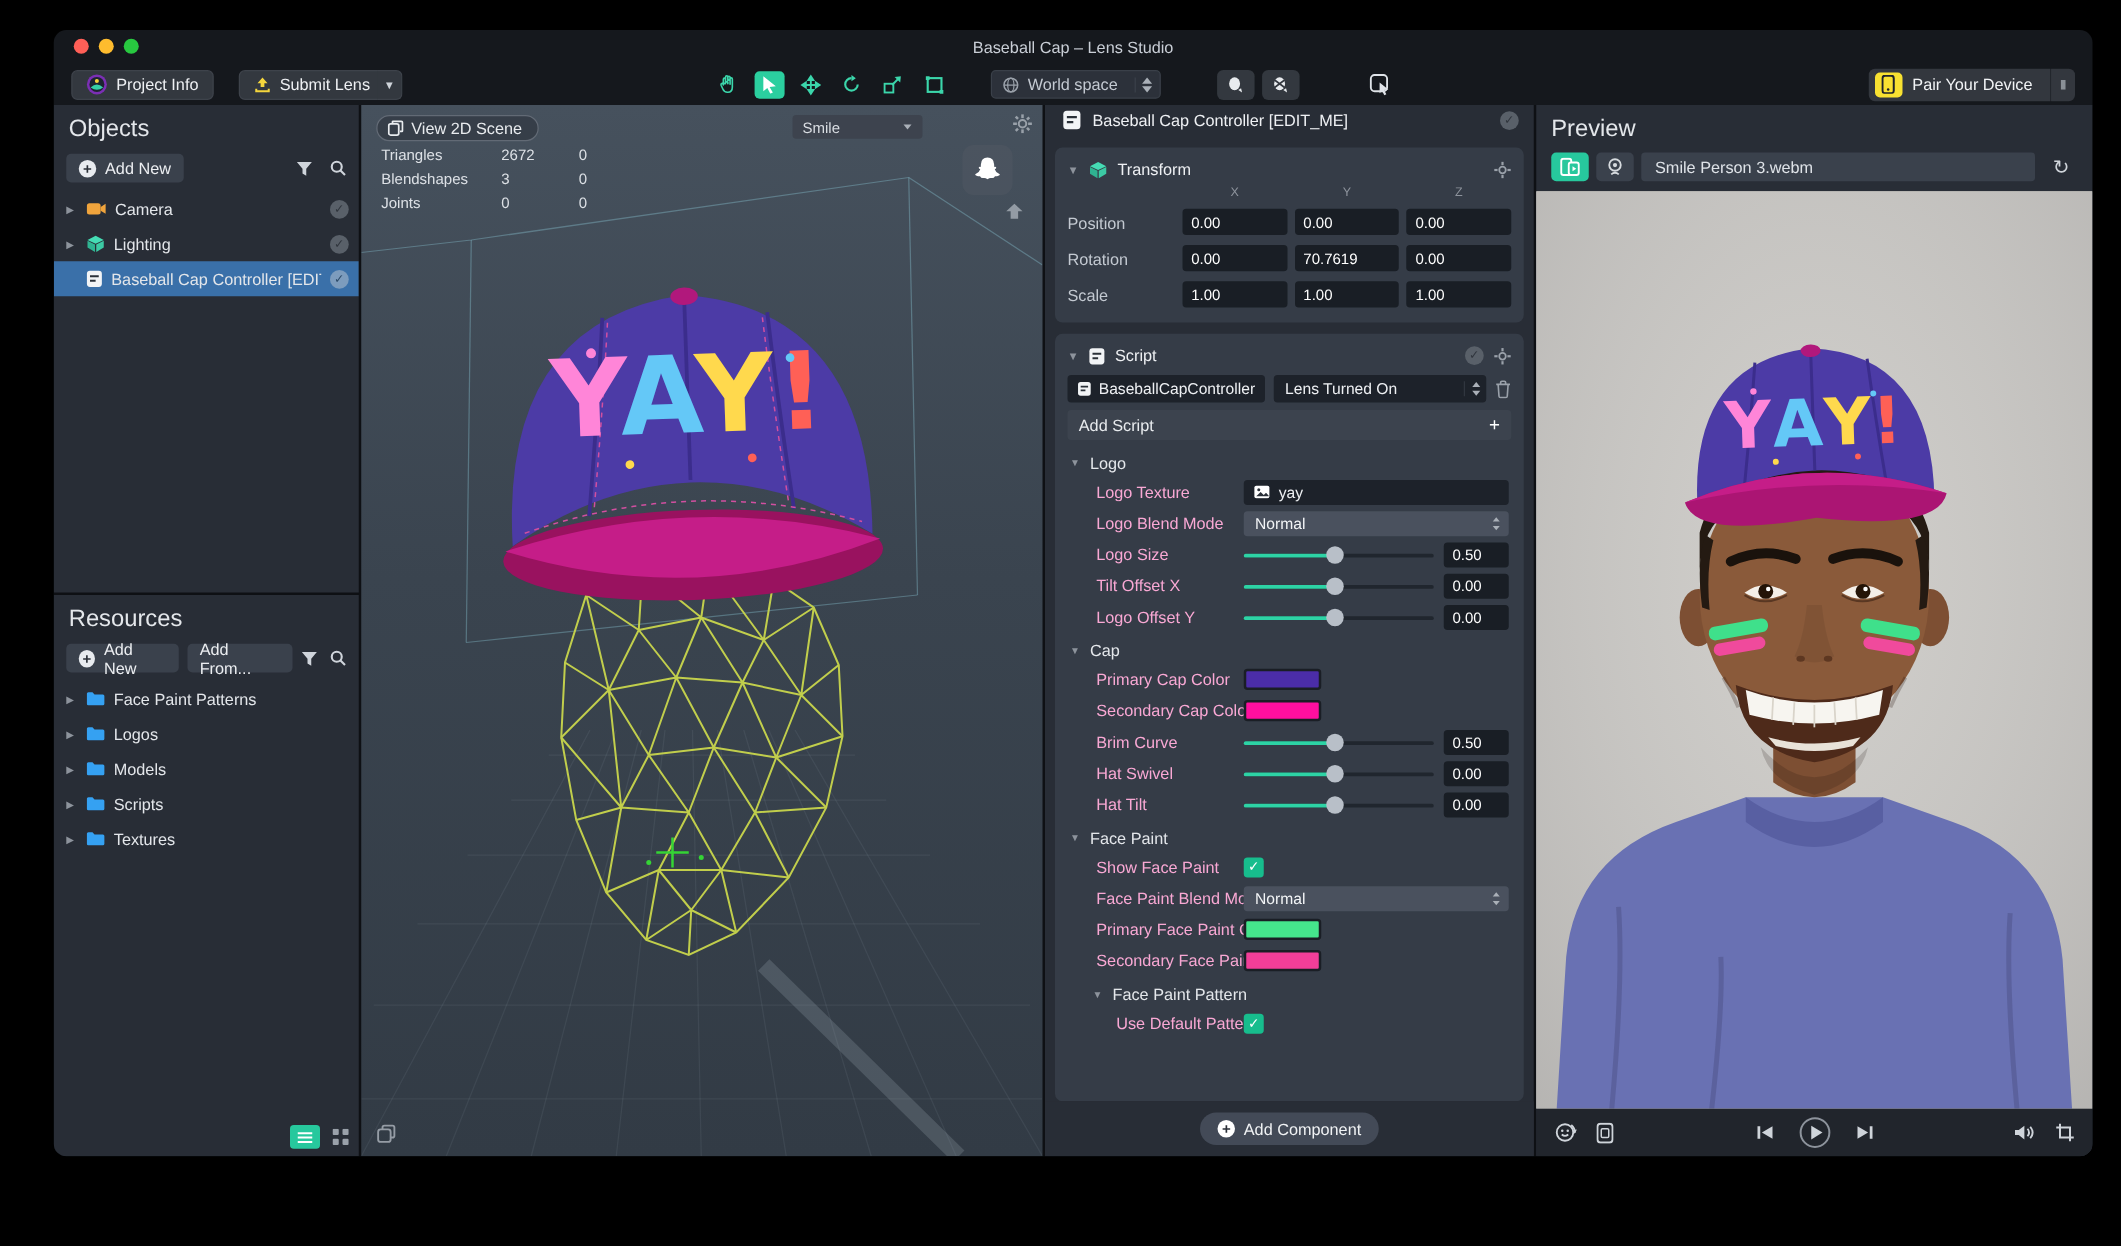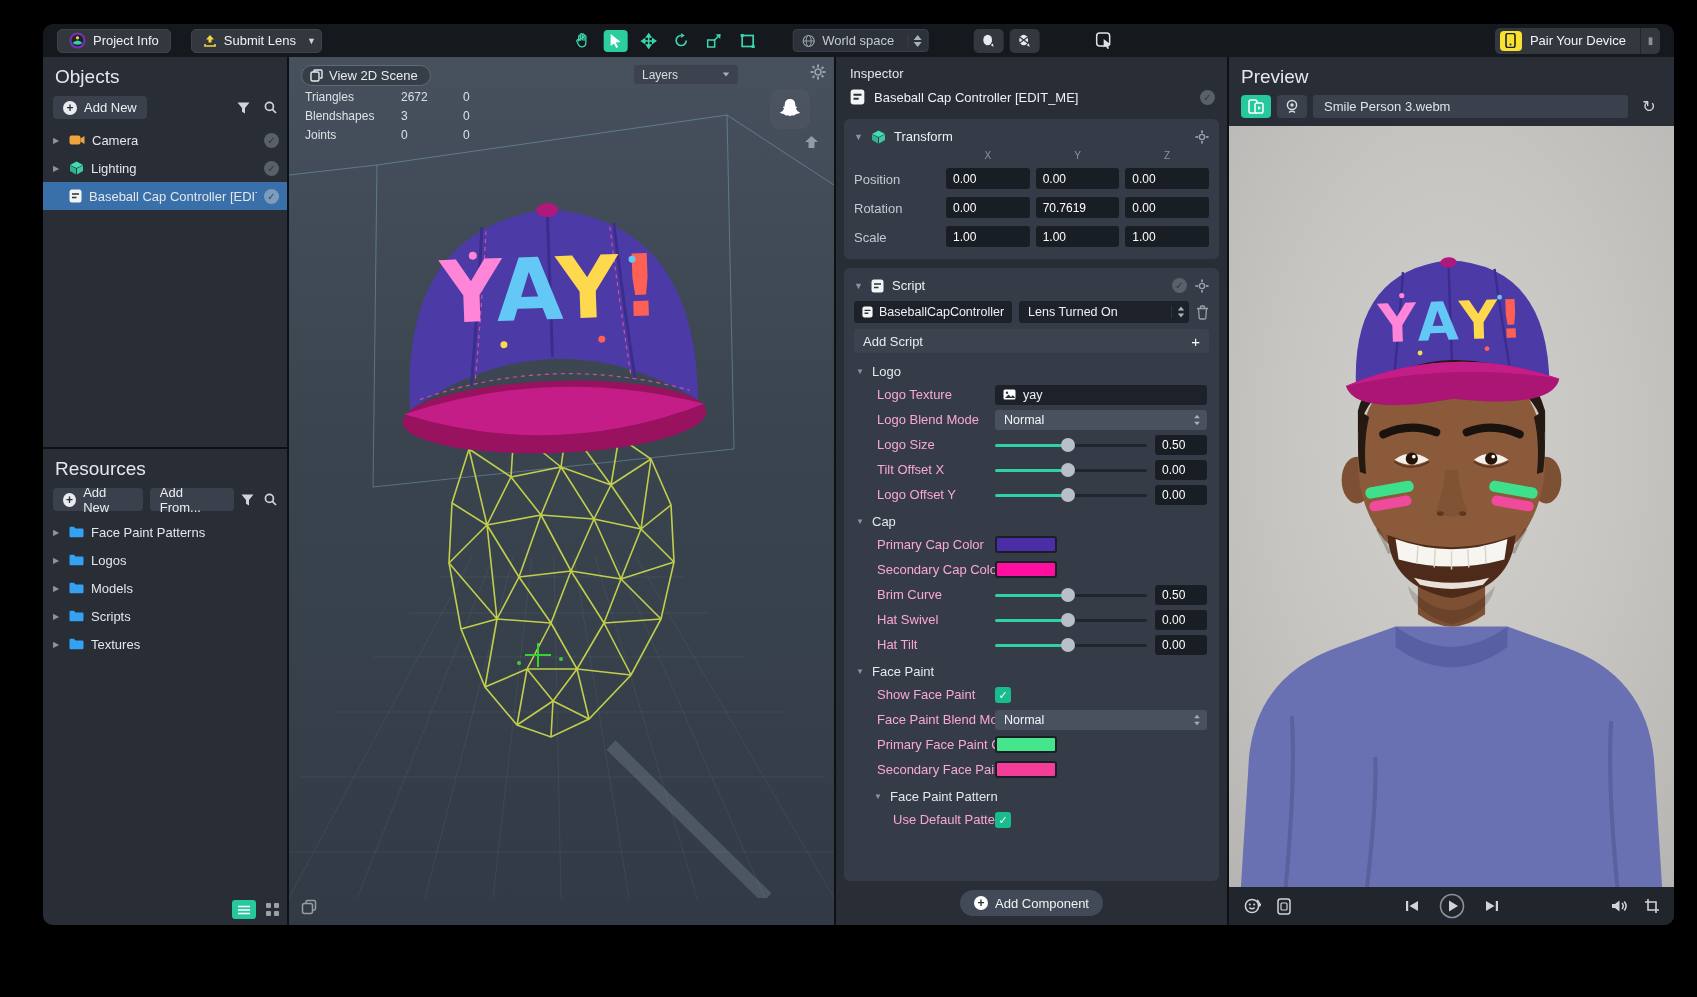--- a/index.html
+++ b/index.html
@@ -140,20 +140,28 @@
   .pv-bar { flex:none; height:38px; background:#21252c; display:flex; align-items:center; padding:0 14px; position:relative; }
   .pv-bar .lft { display:flex; gap:14px; align-items:center; }
   .pv-bar .ctr { position:absolute; left:50%; transform:translateX(-50%); display:flex; gap:20px; align-items:center; }
   .pv-bar .rgt { margin-left:auto; display:flex; gap:16px; align-items:center; }
 </style>
 </head>
 <body>
 
 <div class="window">
 
+  <div class="titlebar">
+    <div class="lights">
+      <div class="light red"></div>
+      <div class="light yellow"></div>
+      <div class="light green"></div>
+    </div>
+    <div class="win-title">Baseball Cap – Lens Studio</div>
+  </div>
 
   <div class="toolbar">
     <div class="tb-btn" style="margin-right:20px;">
       <svg width="17" height="17" viewBox="0 0 17 17">
         <circle cx="8.5" cy="8.5" r="8" fill="#7b2fb4"></circle>
           <circle cx="8.5" cy="8.5" r="6" fill="#1d2430"></circle>
         <path d="M3.5,11 Q8.5,6 13.5,11 Q8.5,14.5 3.5,11 Z" fill="#35d0a6"></path>
           <circle cx="8.5" cy="5.8" r="1.6" fill="#f5d43c"></circle>
       </svg>
       <span>Project Info</span>
@@ -459,21 +467,21 @@
       </svg>
 
       <div class="vp-pill">
         <svg width="13" height="13" viewBox="0 0 13 13">
           <rect x="1" y="3" width="8" height="9" rx="1.5" fill="none" stroke="#e8ebee" stroke-width="1.4"></rect>
           <path d="M4,3 V1.5 Q4,1 4.5,1 H11 Q12,1 12,2 V8.5 Q12,9 11.5,9 H10" fill="none" stroke="#e8ebee" stroke-width="1.4"></path>
         </svg>
         <span>View 2D Scene</span>
       </div>
       <div class="layers-dd">
-        <span>Layers</span>
+        <span>Smile</span>
         <span class="tri-dn"></span>
       </div>
       <svg class="vp-gear" width="16" height="16" viewBox="0 0 16 16">
         <g fill="#aeb5bd">
             <circle cx="8" cy="8" r="3" fill="none" stroke="#aeb5bd" stroke-width="1.6"></circle>
         <rect x="7" y="0.5" width="2" height="3"></rect>
             <rect x="7" y="12.5" width="2" height="3"></rect>
         <rect x="0.5" y="7" width="3" height="2"></rect>
             <rect x="12.5" y="7" width="3" height="2"></rect>
         <rect x="2.2" y="2.2" width="2.6" height="2" transform="rotate(45 3.5 3.2)"></rect>
@@ -509,21 +517,20 @@
           </div>
       </div>
 
       <svg class="copy-ic" width="16" height="16" viewBox="0 0 16 16">
         <rect x="1.5" y="4.5" width="10" height="10" rx="2" fill="none" stroke="#aeb5bd" stroke-width="1.5"></rect>
         <path d="M5,4.5 V3 Q5,1.5 6.5,1.5 H13 Q14.5,1.5 14.5,3 V9.5 Q14.5,11 13,11 H11.5" fill="none" stroke="#aeb5bd" stroke-width="1.5"></path>
       </svg>
     </div>
 
     <div class="panel inspector">
-      <div class="insp-title">Inspector</div>
       <div class="insp-obj">
         <svg width="15" height="16" viewBox="0 0 13 14">
           <rect x="0.5" y="0.5" width="12" height="13" rx="2.5" fill="#f2f4f6"></rect>
             <line x1="3" y1="5" x2="10" y2="5" stroke="#2a3038" stroke-width="1.6"></line>
             <line x1="3" y1="8.5" x2="7.5" y2="8.5" stroke="#2a3038" stroke-width="1.6"></line>
         </svg>
         <span class="row-label">Baseball Cap Controller [EDIT_ME]</span>
         <span class="badge">✓</span>
       </div>
 

